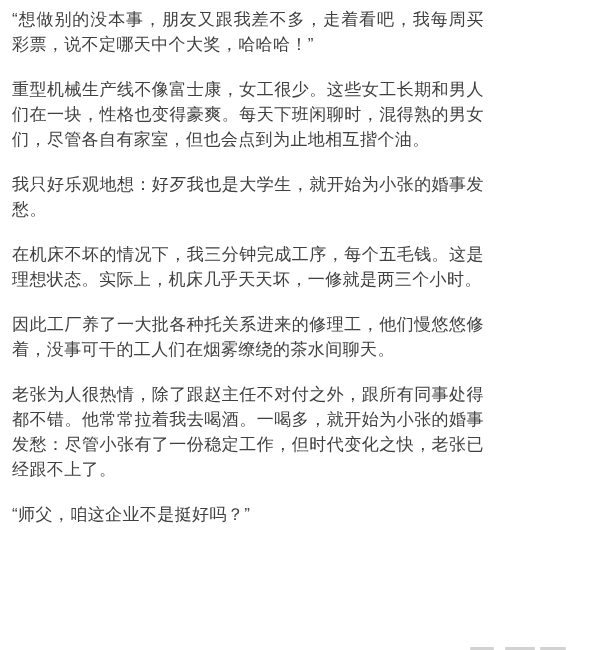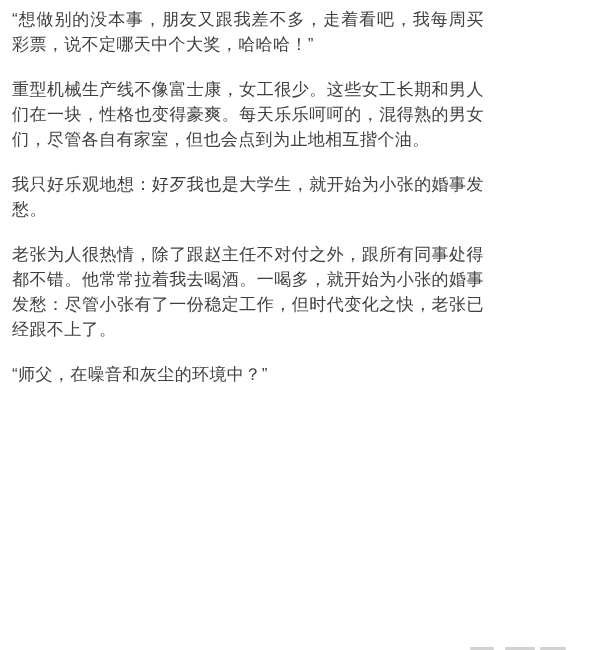--- a/index.html
+++ b/index.html
@@ -42,21 +42,23 @@
   }
   .cutoff-frag.f1 { left: 470px; width: 24px; }
   .cutoff-frag.f2 { left: 505px; width: 30px; }
   .cutoff-frag.f3 { left: 540px; width: 26px; }
 </style>
 </head>
 <body>
 
 <div class="article">
   <p>“想做别的没本事，朋友又跟我差不多，走着看吧，我每周买彩票，说不定哪天中个大奖，哈哈哈！”</p>
-  <p>重型机械生产线不像富士康，女工很少。这些女工长期和男人们在一块，性格也变得豪爽。每天乐乐呵呵的，混得熟的男女们，尽管各自有家室，但也会点到为止地相互揩个油。</p>
+  <p>重型机械生产线不像富士康，女工很少。这些女工长期和男人们在一块，性格也变得豪爽。每天下班闲聊时，混得熟的男女们，尽管各自有家室，但也会点到为止地相互揩个油。</p>
   <p>我只好乐观地想：好歹我也是大学生，就开始为小张的婚事发愁。</p>
+  <p>在机床不坏的情况下，我三分钟完成工序，每个五毛钱。这是理想状态。实际上，机床几乎天天坏，一修就是两三个小时。</p>
+  <p>因此工厂养了一大批各种托关系进来的修理工，他们慢悠悠修着，没事可干的工人们在烟雾缭绕的茶水间聊天。</p>
   <p>老张为人很热情，除了跟赵主任不对付之外，跟所有同事处得都不错。他常常拉着我去喝酒。一喝多，就开始为小张的婚事发愁：尽管小张有了一份稳定工作，但时代变化之快，老张已经跟不上了。</p>
-  <p>“师父，在噪音和灰尘的环境中？”</p>
+  <p>“师父，咱这企业不是挺好吗？”</p>
 </div>
 
 <div class="cutoff-frag f1"></div>
 <div class="cutoff-frag f2"></div>
 <div class="cutoff-frag f3"></div>
 
 </body></html>

